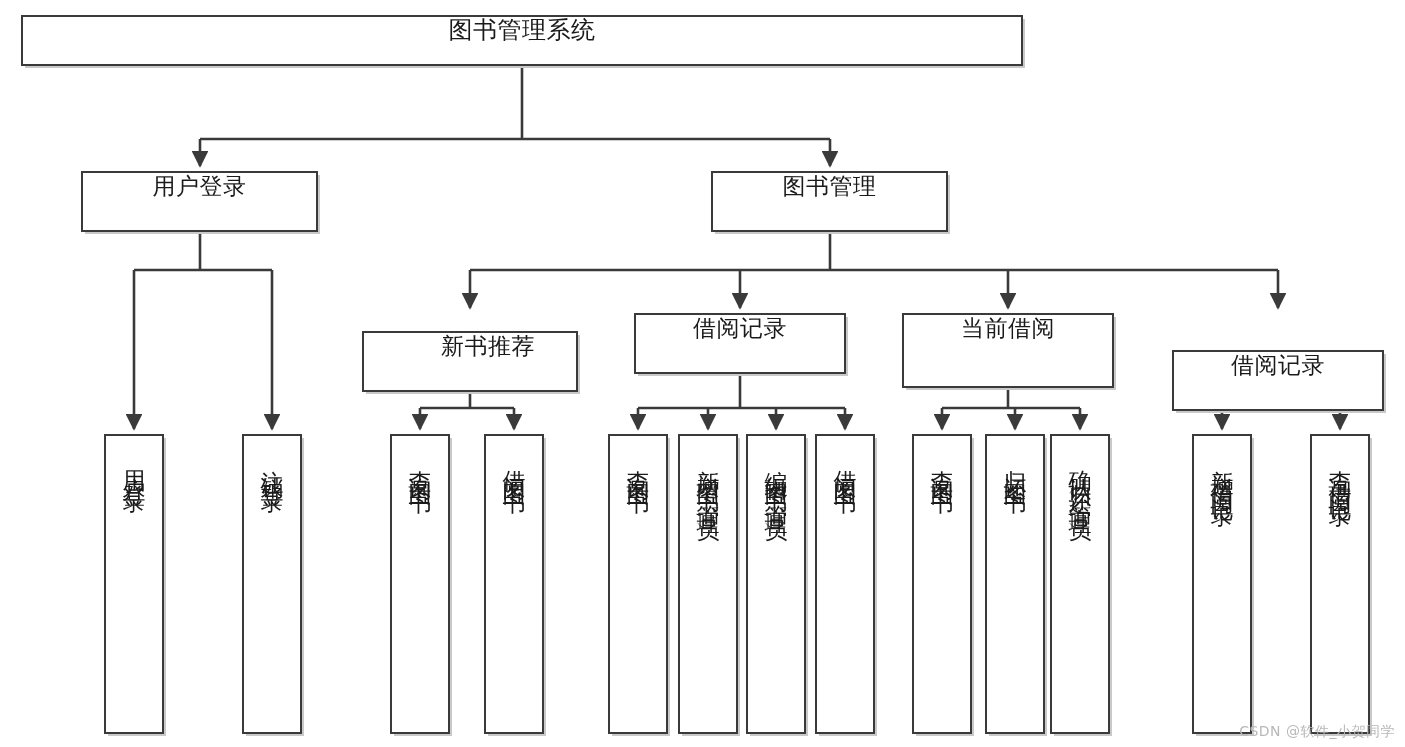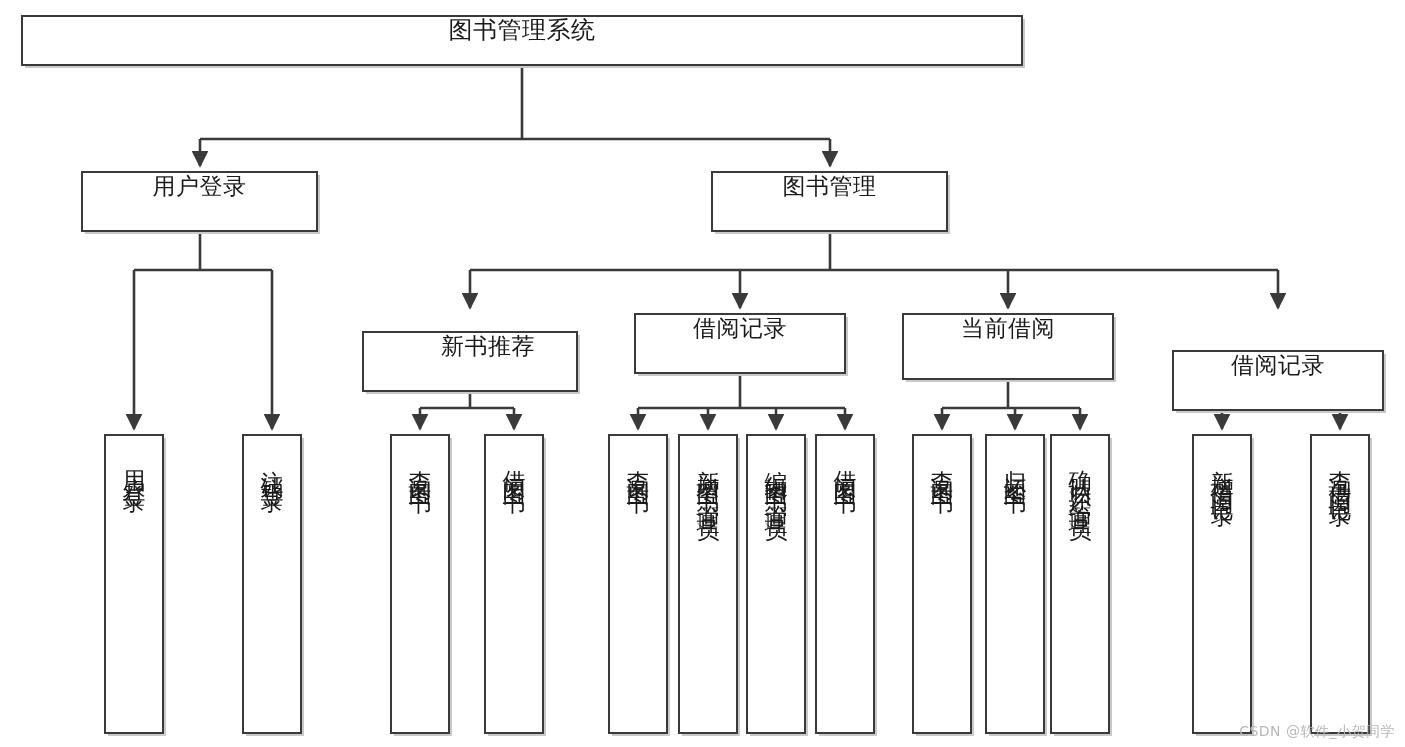--- a/index.html
+++ b/index.html
@@ -140,21 +140,21 @@
   <div class="node h" style="left: 711px; top: 171px; width: 237px; height: 61px;">
     <span class="node-label">图书管理</span>
   </div>
 
   <div class="node h" style="left: 362px; top: 331px; width: 216px; height: 61px; padding-left: 36px;">
     <span class="node-label">新书推荐</span>
   </div>
   <div class="node h" style="left: 634px; top: 313px; width: 212px; height: 61px;">
     <span class="node-label">借阅记录</span>
   </div>
-  <div class="node h" style="left: 902px; top: 313px; width: 212px; height: 67px;">
+  <div class="node h" style="left: 902px; top: 313px; width: 212px; height: 75px;">
     <span class="node-label">当前借阅</span>
   </div>
   <div class="node h" style="left: 1172px; top: 313px; width: 212px; height: 61px; margin-top: 37px;">
     <span class="node-label">借阅记录</span>
   </div>
 
   <div class="node v" style="left: 104px; top: 434px; width: 60px; height: 300px;">
     <span class="node-label">用户登录</span>
   </div>
   <div class="node v" style="left: 242px; top: 434px; width: 60px; height: 300px;">

